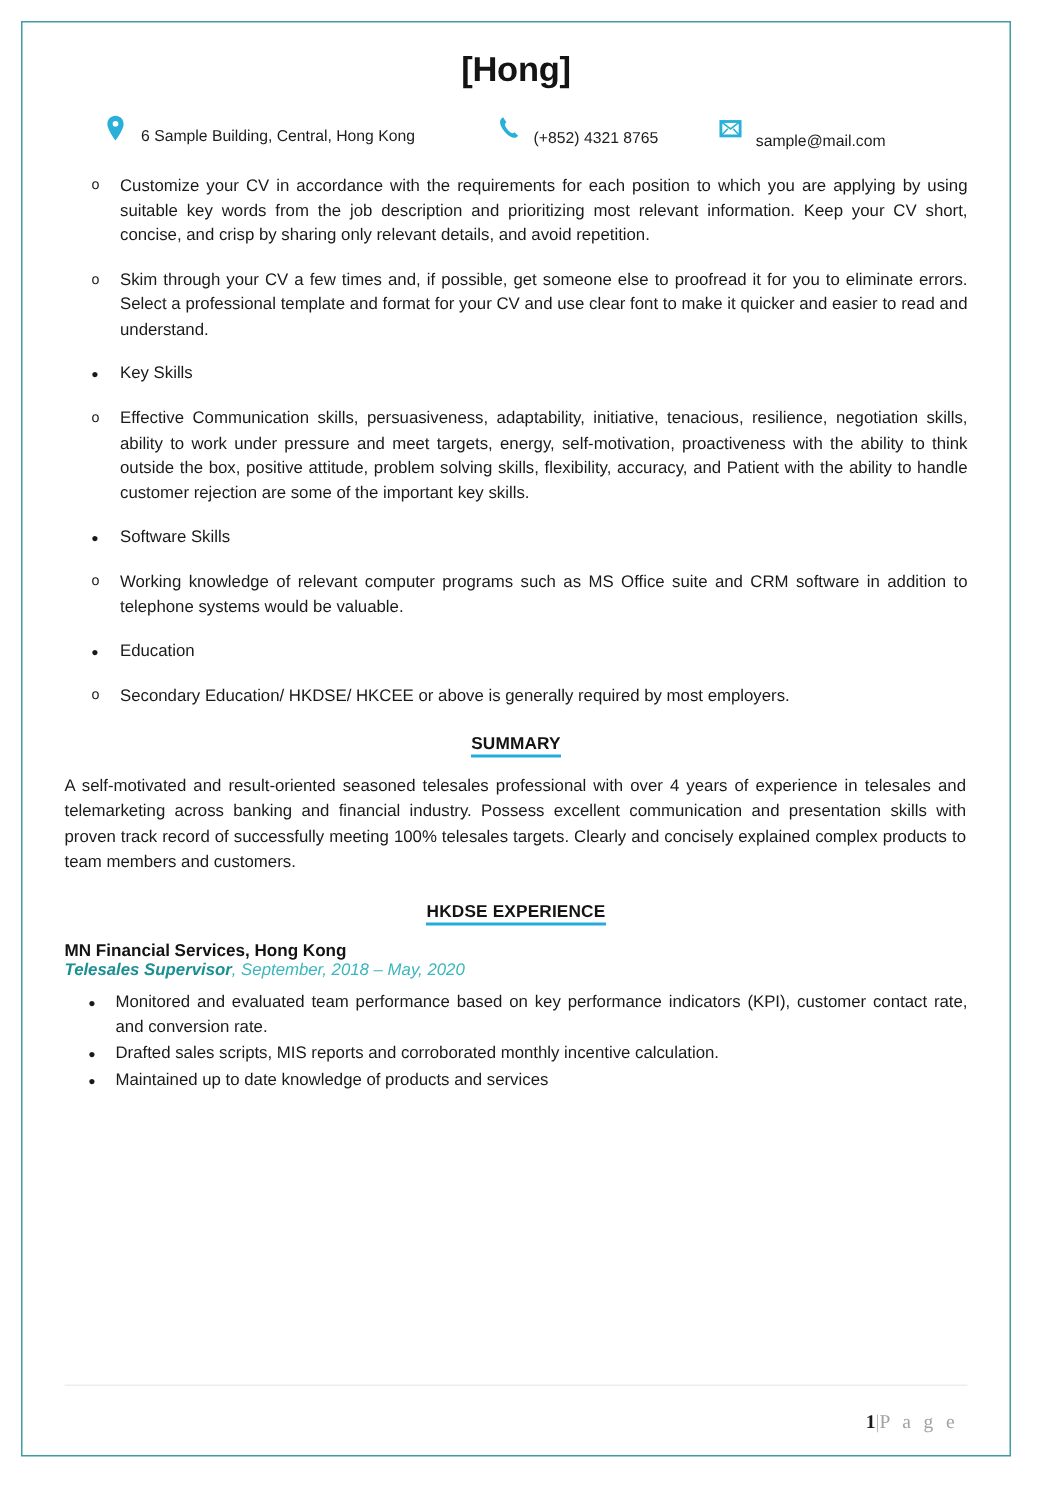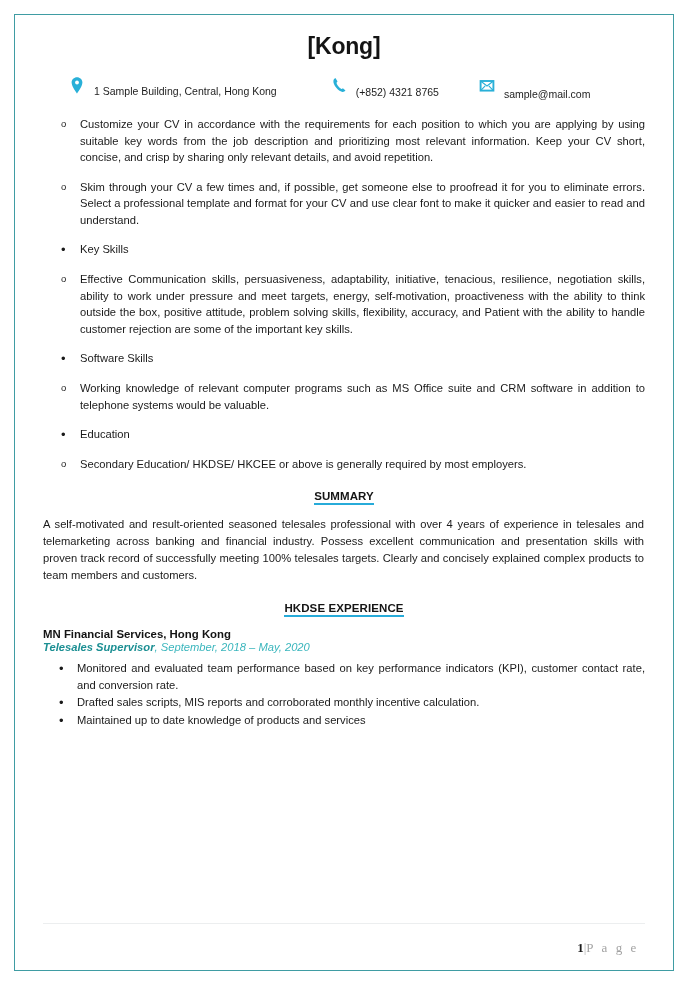--- a/index.html
+++ b/index.html
@@ -174,32 +174,32 @@
   }
   .footer-page .pg-sep { color: #b5b5b5; }
   .footer-page .pg-word { letter-spacing: 2.6px; color: #a2a2a2; }
 </style>
 </head>
 <body>
 
 <div class="page">
   <div class="page-inner">
 
-    <div class="name-title">[Kong]</div>
+    <div class="name-title">[Hong]</div>
 
     <div class="contact-row">
 
       <div class="contact-item addr">
         <span class="c-icon">
           <svg width="16" height="20" viewBox="0 0 16 20">
             <path d="M8 1.2c-3 0-5.4 2.4-5.4 5.4 0 4 5.4 11 5.4 11s5.4-7 5.4-11c0-3-2.4-5.4-5.4-5.4z" fill="#29b0d8"></path>
             <circle cx="8" cy="6.5" r="1.9" fill="#ffffff"></circle>
           </svg>
         </span>
-        <span class="c-text">1 Sample Building, Central, Hong Kong</span>
+        <span class="c-text">6 Sample Building, Central, Hong Kong</span>
       </div>
 
       <div class="contact-item phone">
         <span class="c-icon">
           <svg width="17" height="20" viewBox="0 0 17 20">
             <path d="M4.4 2.1c-.9.5-1.8 1.5-2 2.6-.3 1.9.9 4.6 2.9 7 2 2.4 4.5 4.1 6.3 4.2 1.1.1 2.2-.6 2.9-1.4l-2.6-2.3c-.5.4-1 .8-1.5.7-.8-.2-2-1.2-3.1-2.6C6.2 8.9 5.5 7.6 5.6 6.8c.1-.5.5-.9 1-1.3L4.4 2.1z" fill="#29b0d8"></path>
           </svg>
         </span>
         <span class="c-text phone-t">(+852) 4321 8765</span>
       </div>

